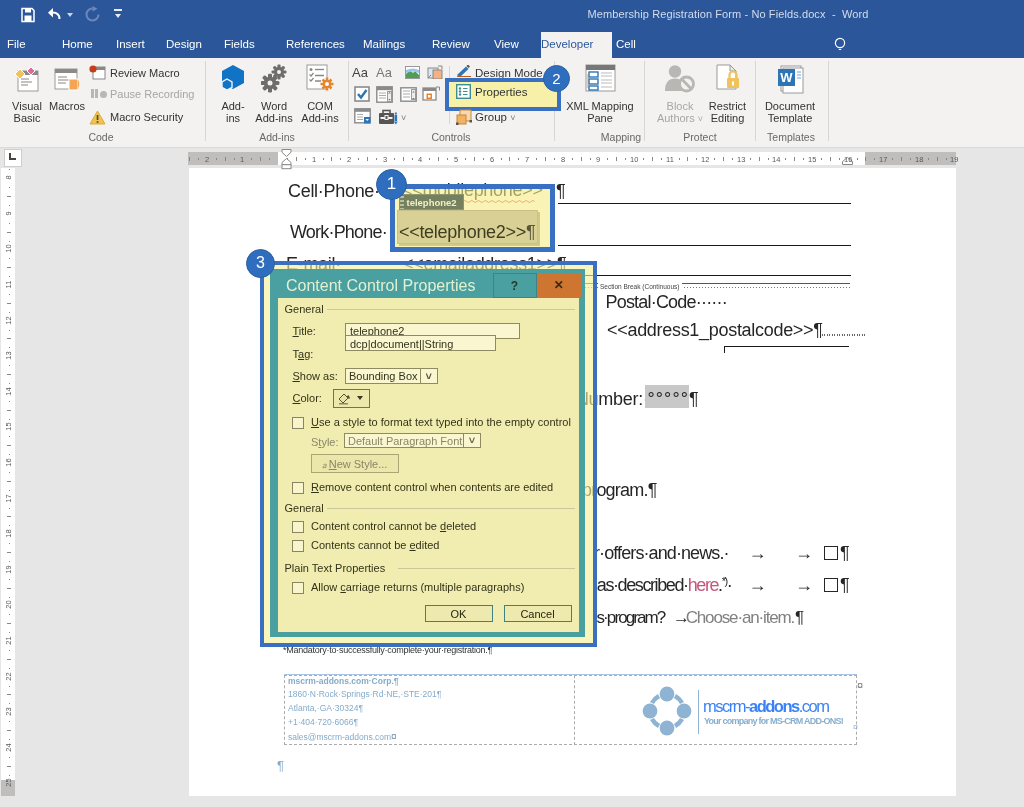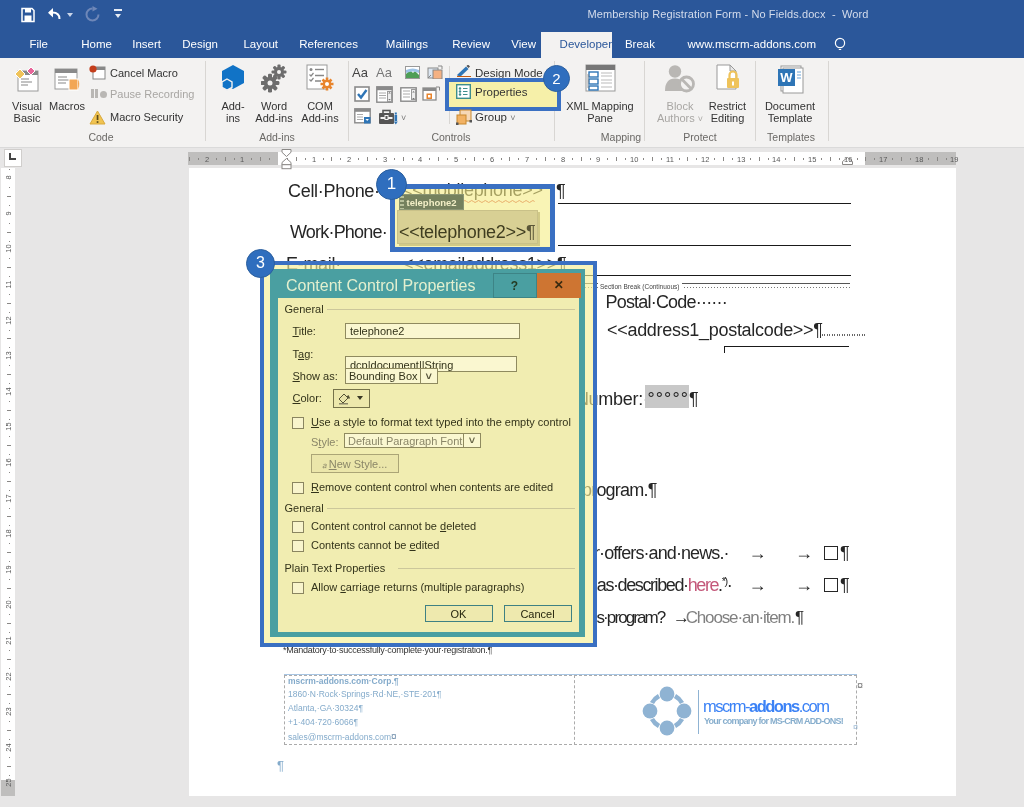--- a/index.html
+++ b/index.html
@@ -1,20 +1,20 @@
 <!DOCTYPE html>
 <html><head>
 <meta charset="utf-8">
 <style>
 html,body{margin:0;padding:0;width:1024px;height:807px;overflow:hidden;background:#E7E6E6;}
 *{box-sizing:border-box;font-family:"Liberation Sans",sans-serif;}
 .abs{position:absolute;}
 #titlebar{position:absolute;left:0;top:0;width:1024px;height:30px;background:#2B579A;}
 #tabrow{position:absolute;left:0;top:30px;width:1024px;height:28px;background:#2B579A;}
-.tab{position:absolute;top:0;height:28px;line-height:28px;color:#FFFFFF;font-size:11.5px;text-align:right;}
+.tab{position:absolute;top:0;height:28px;line-height:28px;color:#FFFFFF;font-size:11.5px;text-align:left;}
 #ribbon{position:absolute;left:0;top:58px;width:1024px;height:90px;background:#F3F2F1;border-bottom:1px solid #DADADA;}
 .gsep{position:absolute;top:3px;height:80px;width:1px;background:#D8D6D3;}
 .glabel{position:absolute;top:73px;width:90px;text-align:center;font-size:10.5px;color:#6A6865;}
 .btxt{position:absolute;font-size:11px;color:#333;text-align:center;white-space:nowrap;}
 .gray{color:#A8A6A3;}
 #rulerrow{position:absolute;left:0;top:148px;width:1024px;height:20px;background:#E7E6E6;}
 #hruler{position:absolute;left:188px;top:4px;width:768px;height:13px;background:#BFBEBD;}
 #docarea{position:absolute;left:0;top:168px;width:1024px;height:639px;background:#E7E6E6;}
 #page{position:absolute;left:189px;top:0;width:767px;height:628px;background:#FFFFFF;}
 #vruler{position:absolute;left:1px;top:0;width:14px;height:614px;background:#FFFFFF;}
@@ -47,28 +47,27 @@
     </svg>
 <div class="abs" style="left:114px;top:9px;width:8px;height:1.8px;background:#E8EDF5"></div>
     <div class="abs" style="left:114.5px;top:14px;width:0;height:0;border-left:3.5px solid rgba(0,0,0,0);border-right:3.5px solid rgba(0,0,0,0);border-top:4.5px solid #E8EDF5"></div>
 <div class="abs" style="left:428px;top:8px;width:600px;text-align:center;color:#D4DCEC;font-size:11px;letter-spacing:0.1px">Membership Registration Form - No Fields.docx &nbsp;-&nbsp; Word</div>
 </div>
 <div id="tabrow">
 <div class="tab" style="left:7px;width:41px">File</div>
 <div class="tab" style="left:62px;width:50px">Home</div>
 <div class="tab" style="left:116px;width:45px">Insert</div>
 <div class="tab" style="left:166px;width:52px">Design</div>
-<div class="tab" style="left:224px;width:54px">Layout</div>
+<div class="tab" style="left:224px;width:54px">Fields</div>
 <div class="tab" style="left:286px;width:72px">References</div>
 <div class="tab" style="left:363px;width:65px">Mailings</div>
 <div class="tab" style="left:432px;width:58px">Review</div>
 <div class="tab" style="left:494px;width:42px">View</div>
 <div class="tab" style="left:541px;width:71px;background:#F3F2F1;color:#2B579A;top:2px;height:26px;line-height:25px">Developer</div>
-<div class="tab" style="left:616px;width:39px">Break</div>
-<div class="tab" style="left:664px;width:152px">www.mscrm-addons.com</div>
+<div class="tab" style="left:616px;width:39px">Cell</div>
 <svg class="abs" style="left:833px;top:7px" width="14" height="16" viewBox="0 0 14 16">
       <circle cx="7" cy="6" r="4.6" fill="none" stroke="#fff" stroke-width="1.2"></circle>
       <path d="M5.5 10.5h3M5.8 12.5h2.4" stroke="#fff" stroke-width="1.2"></path>
     </svg>
 </div>
 <div id="ribbon">
 <div class="gsep" style="left:205px"></div>
     <div class="gsep" style="left:348px"></div>
     <div class="gsep" style="left:554px"></div>
     <div class="gsep" style="left:644px"></div>
@@ -95,21 +94,21 @@
       <path d="M6 12h9M6 15h11M6 18h8" stroke="#b0b0b0" stroke-width="1.3"></path>
       <rect x="17" y="14" width="9" height="11" fill="#F2A654" stroke="#fff"></rect>
       <path d="M26 14 q3 4 0 11" fill="#F2A654" stroke="#fff" stroke-width="0.5"></path>
     </svg>
 <div class="btxt" style="left:40px;top:42px;width:54px">Macros</div>
 <svg class="abs" style="left:89px;top:7px" width="17" height="15" viewBox="0 0 17 15">
       <rect x="4" y="2" width="12" height="12" fill="#fff" stroke="#888"></rect>
       <rect x="4" y="2" width="12" height="3" fill="#888"></rect>
       <circle cx="4" cy="4" r="3.6" fill="#C43E1C"></circle>
     </svg>
-<div class="btxt" style="left:110px;top:9px;text-align:left">Cancel Macro</div>
+<div class="btxt" style="left:110px;top:9px;text-align:left">Review Macro</div>
 <div class="abs" style="left:91px;top:31px;width:14px;height:10px">
       <span style="position:absolute;left:0;top:0;width:2.5px;height:9px;background:#B9B7B4"></span>
       <span style="position:absolute;left:4px;top:0;width:2.5px;height:9px;background:#B9B7B4"></span>
       <span style="position:absolute;left:9px;top:2px;width:7px;height:7px;border-radius:50%;background:#B9B7B4"></span>
     </div>
 <div class="btxt gray" style="left:110px;top:30px;text-align:left">Pause Recording</div>
 <svg class="abs" style="left:89px;top:52px" width="17" height="16" viewBox="0 0 17 16">
       <path d="M8.5 1 16 14H1z" fill="#F0C350" stroke="#D9A93C"></path>
       <rect x="7.7" y="5" width="1.7" height="5" fill="#5a4a1a"></rect>
       <rect x="7.7" y="11.2" width="1.7" height="1.7" fill="#5a4a1a"></rect>
@@ -551,21 +550,21 @@
 <div class="abs" style="left:270px;top:101px;width:315px;height:368px;background:#4A9FA1"></div>
 <div class="abs" style="left:286px;top:109px;font-size:16px;color:#E3F0CF">Content Control Properties</div>
 <div class="abs" style="left:492.5px;top:104.5px;width:44px;height:25px;background:#4A9FA1;border:1px solid #3D8486;color:#243B24;font-size:12px;font-weight:bold;text-align:center;line-height:24px">?</div>
 <div class="abs" style="left:537px;top:104.5px;width:43.5px;height:25px;background:#CE7532;color:#3A2A10;font-size:12px;font-weight:bold;text-align:center;line-height:24px">✕</div>
 <div class="abs" style="left:277.5px;top:129.5px;width:301.5px;height:334px;background:#F1EDB1"></div>
 <div class="dlab sect" style="left:284.5px;top:135px">General</div>
 <div class="abs" style="left:327px;top:141px;width:248px;height:1px;background:#CCC79B"></div>
 <div class="dlab" style="left:292.5px;top:157px"><u>T</u>itle:</div>
 <div class="abs dinput" style="left:345px;top:154.5px;width:175px;height:16.5px"><span style="position:relative;top:1.5px;left:4px">telephone2</span></div>
 <div class="dlab" style="left:292.5px;top:180px">T<u>a</u>g:</div>
-<div class="abs dinput" style="left:345px;top:188px;width:172px;height:16px"><span style="position:relative;top:1.5px;left:4px">dcp|document||String</span></div>
+<div class="abs dinput" style="left:345px;top:167px;width:151px;height:16px"><span style="position:relative;top:1.5px;left:4px">dcp|document||String</span></div>
 <div class="dlab" style="left:292.5px;top:202px"><u>S</u>how as:</div>
 <div class="abs dinput" style="left:345px;top:199.5px;width:76px;height:16.5px"><span style="position:relative;top:1.5px;left:3px">Bounding Box</span></div>
 <div class="abs dinput" style="left:420px;top:199.5px;width:17.5px;height:16.5px;text-align:center"><span style="position:relative;top:1px;font-weight:bold;color:#55523a">˅</span></div>
 <div class="dlab" style="left:292.5px;top:224px"><u>C</u>olor:</div>
 <div class="abs" style="left:333px;top:221px;width:37px;height:19px;background:#EDE8AC;border:1px solid #76724A"></div>
 <svg class="abs" style="left:337px;top:224px" width="15" height="13" viewBox="0 0 15 13">
       <path d="M2 7 L7 2l4 4-5 5z" fill="#E8E3A8" stroke="#555236"></path>
       <path d="M9.5 4.5 l2-1.5 1.5 3-1 1z" fill="#555236"></path>
       <rect x="2" y="11" width="9" height="1.5" fill="#8a8668"></rect>
     </svg>

